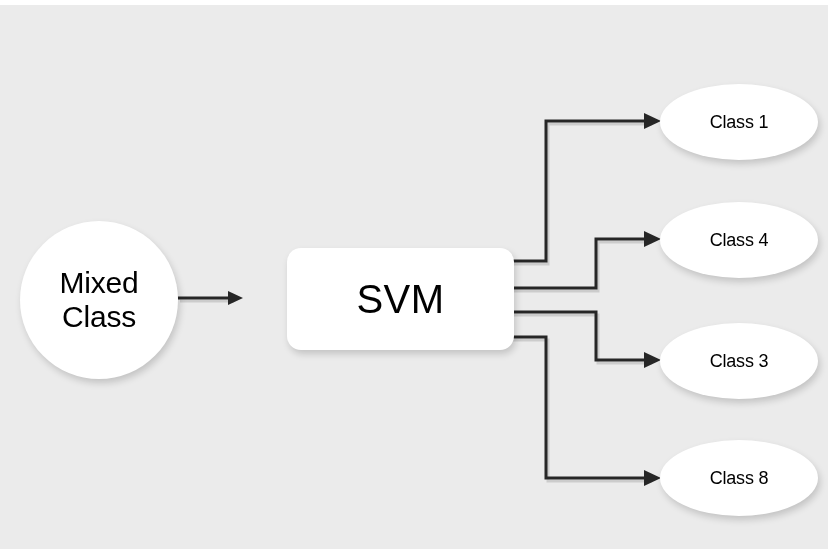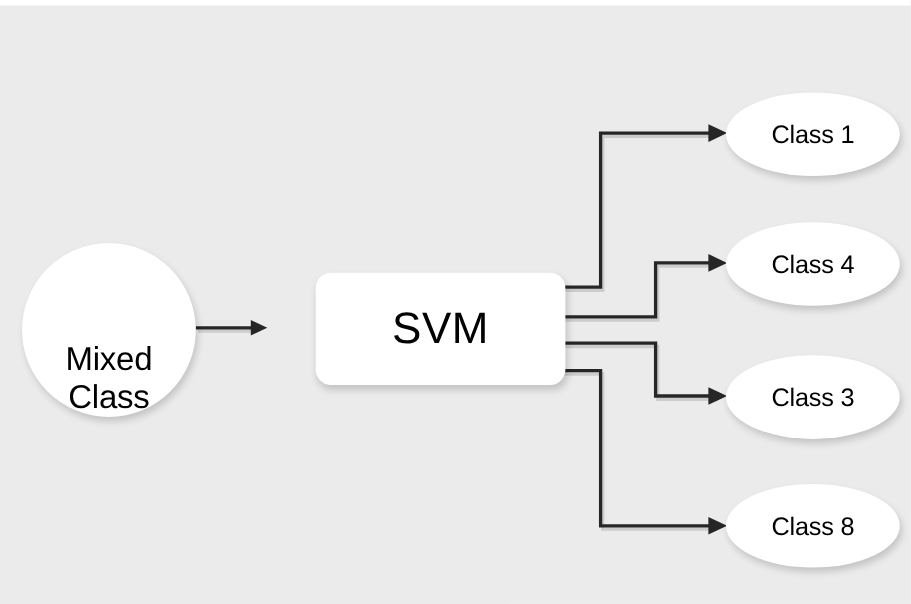--- a/index.html
+++ b/index.html
@@ -45,39 +45,38 @@
   #source-node {
     left: 20px;
     top: 221px;
     width: 158px;
     height: 158px;
     border-radius: 50%;
     font-size: 30px;
     line-height: 1.15;
     font-weight: 400;
     letter-spacing: -0.2px;
-    align-items: flex-end;
   }
 
   #process-node {
     left: 245px;
     top: 248px;
     width: 227px;
     height: 102px;
     border-radius: 14px;
     font-size: 40px;
     letter-spacing: 0.5px;
     margin-left: 42px;
   }
 
   .ellipse-node {
     width: 158px;
     height: 76px;
     border-radius: 50%;
-    font-size: 23px;
+    font-size: 18px;
     letter-spacing: -0.2px;
   }
   #class1-node { left: 660px; top: 84px; }
   #class2-node { left: 660px; top: 202px; }
   #class3-node { left: 660px; top: 323px; }
   #class4-node { left: 660px; top: 440px; }
 
   
   #connectors {
     position: absolute;

